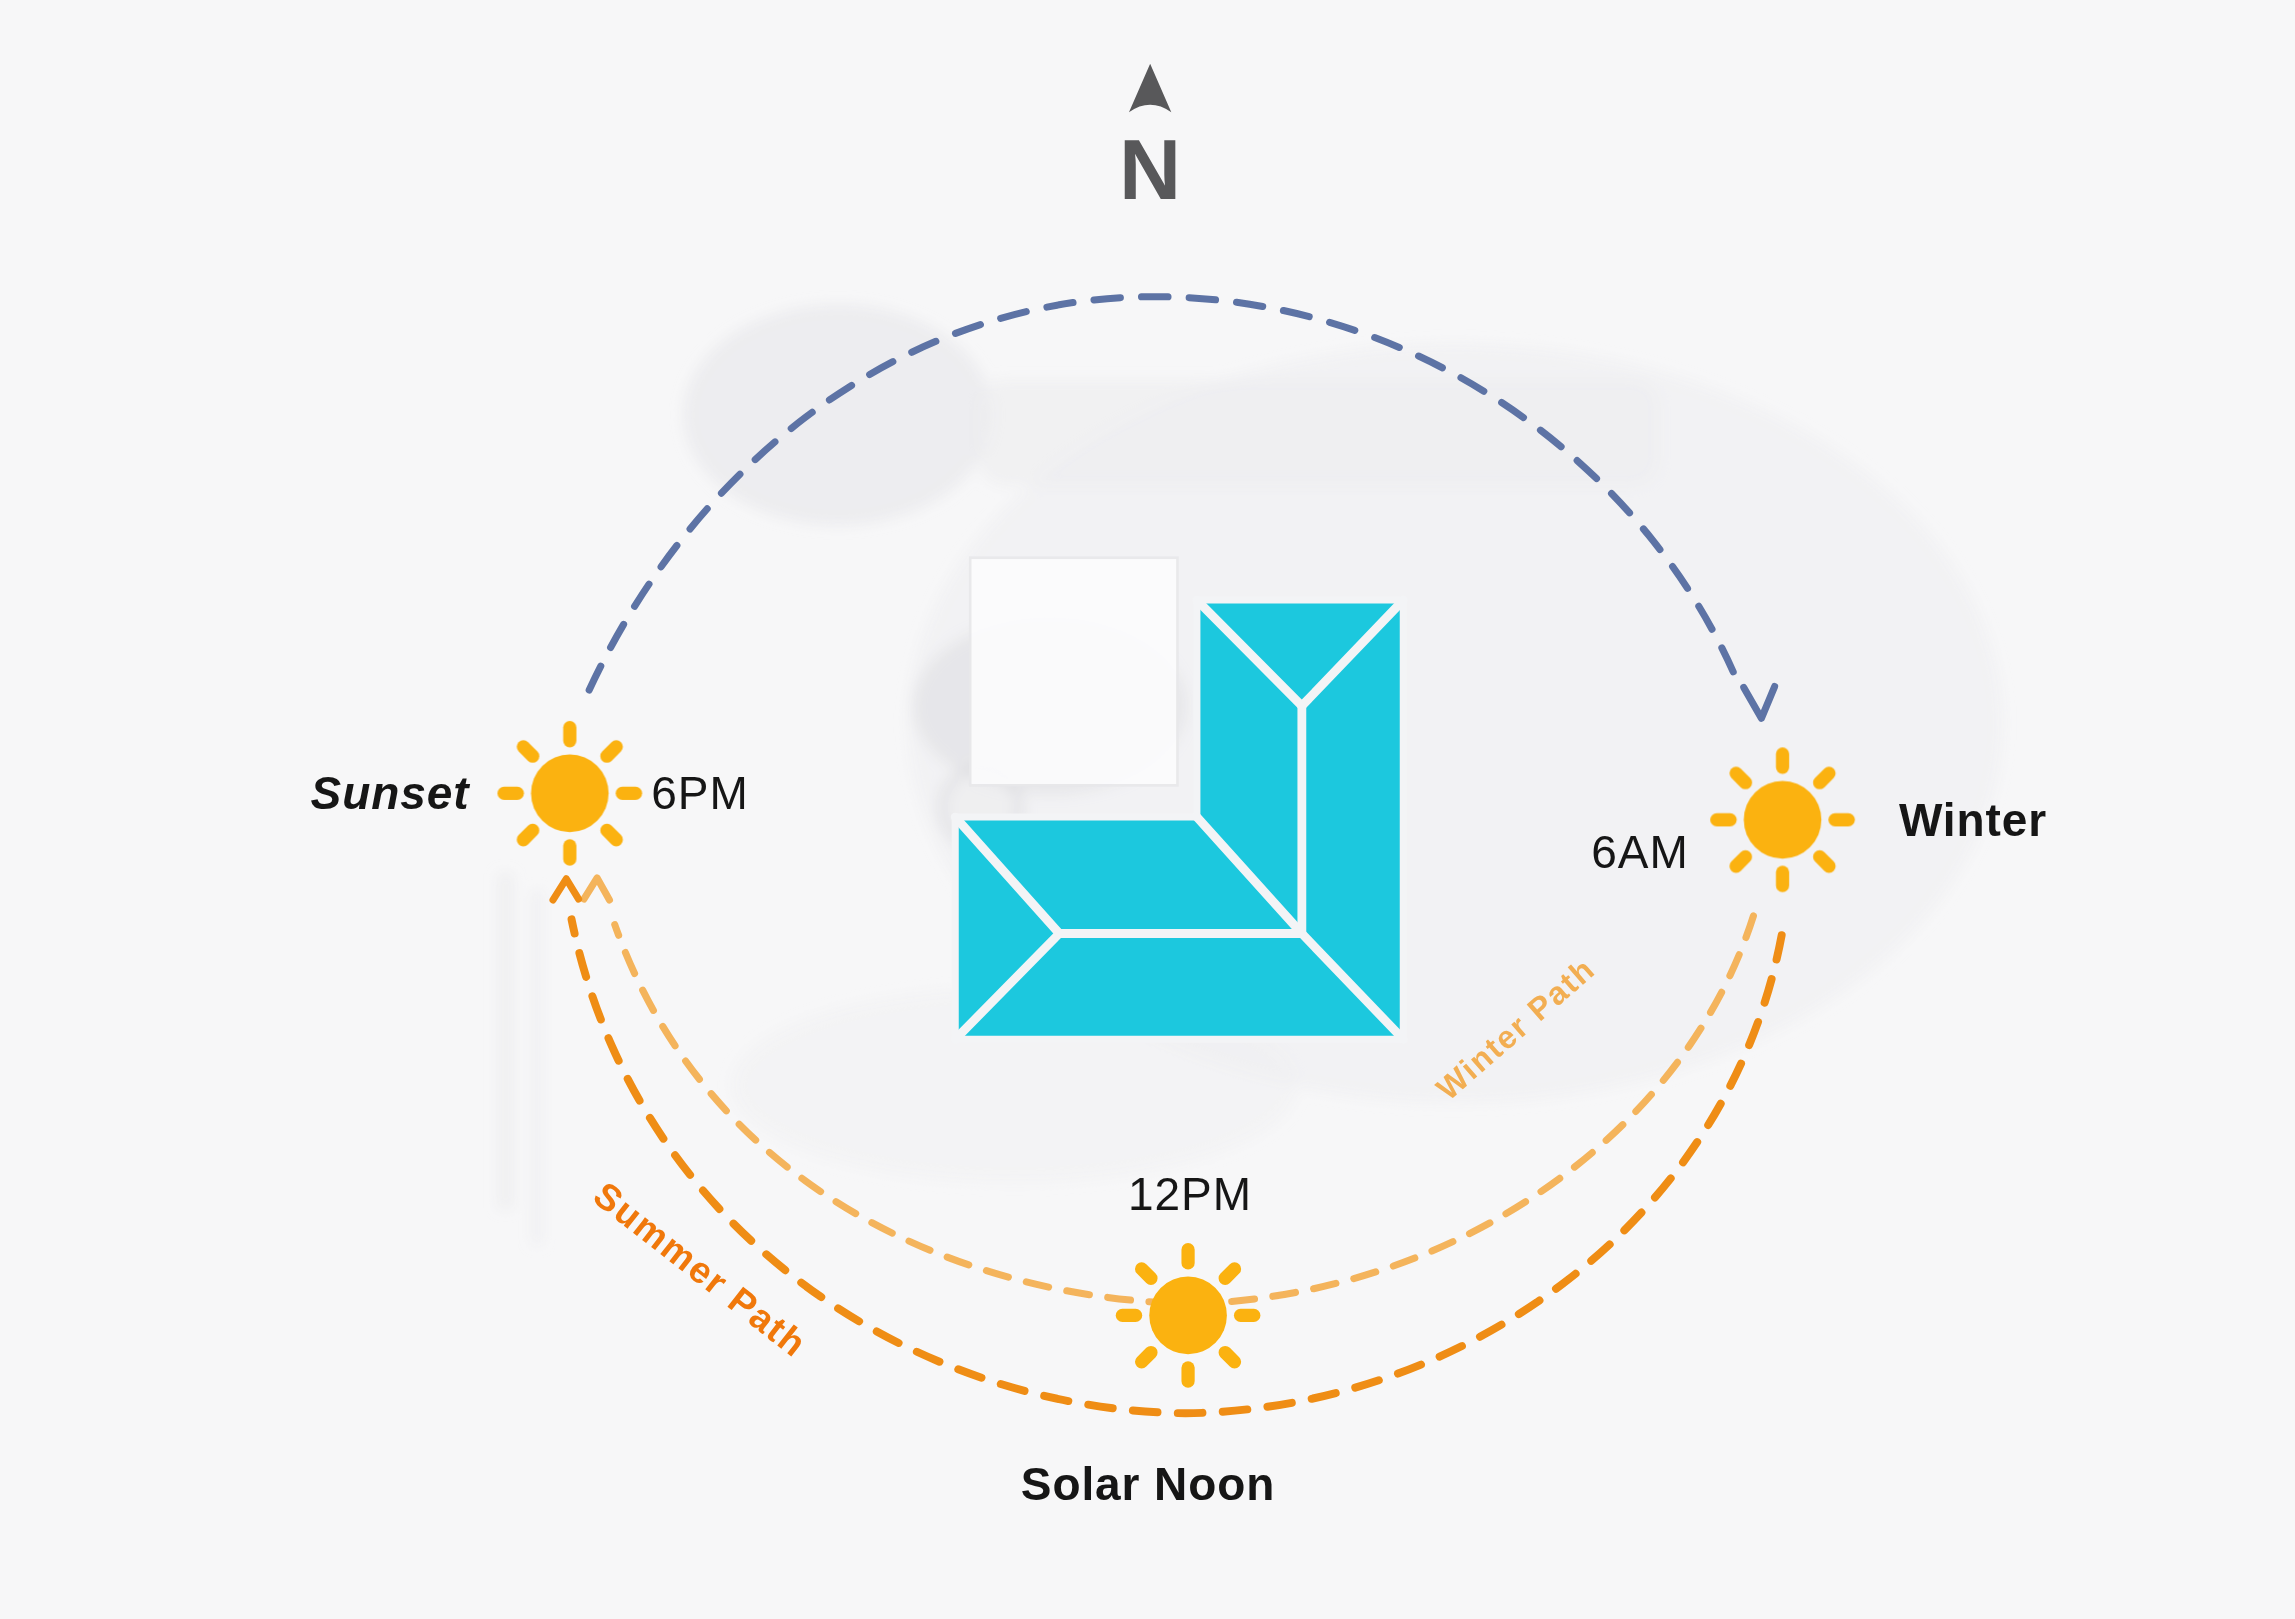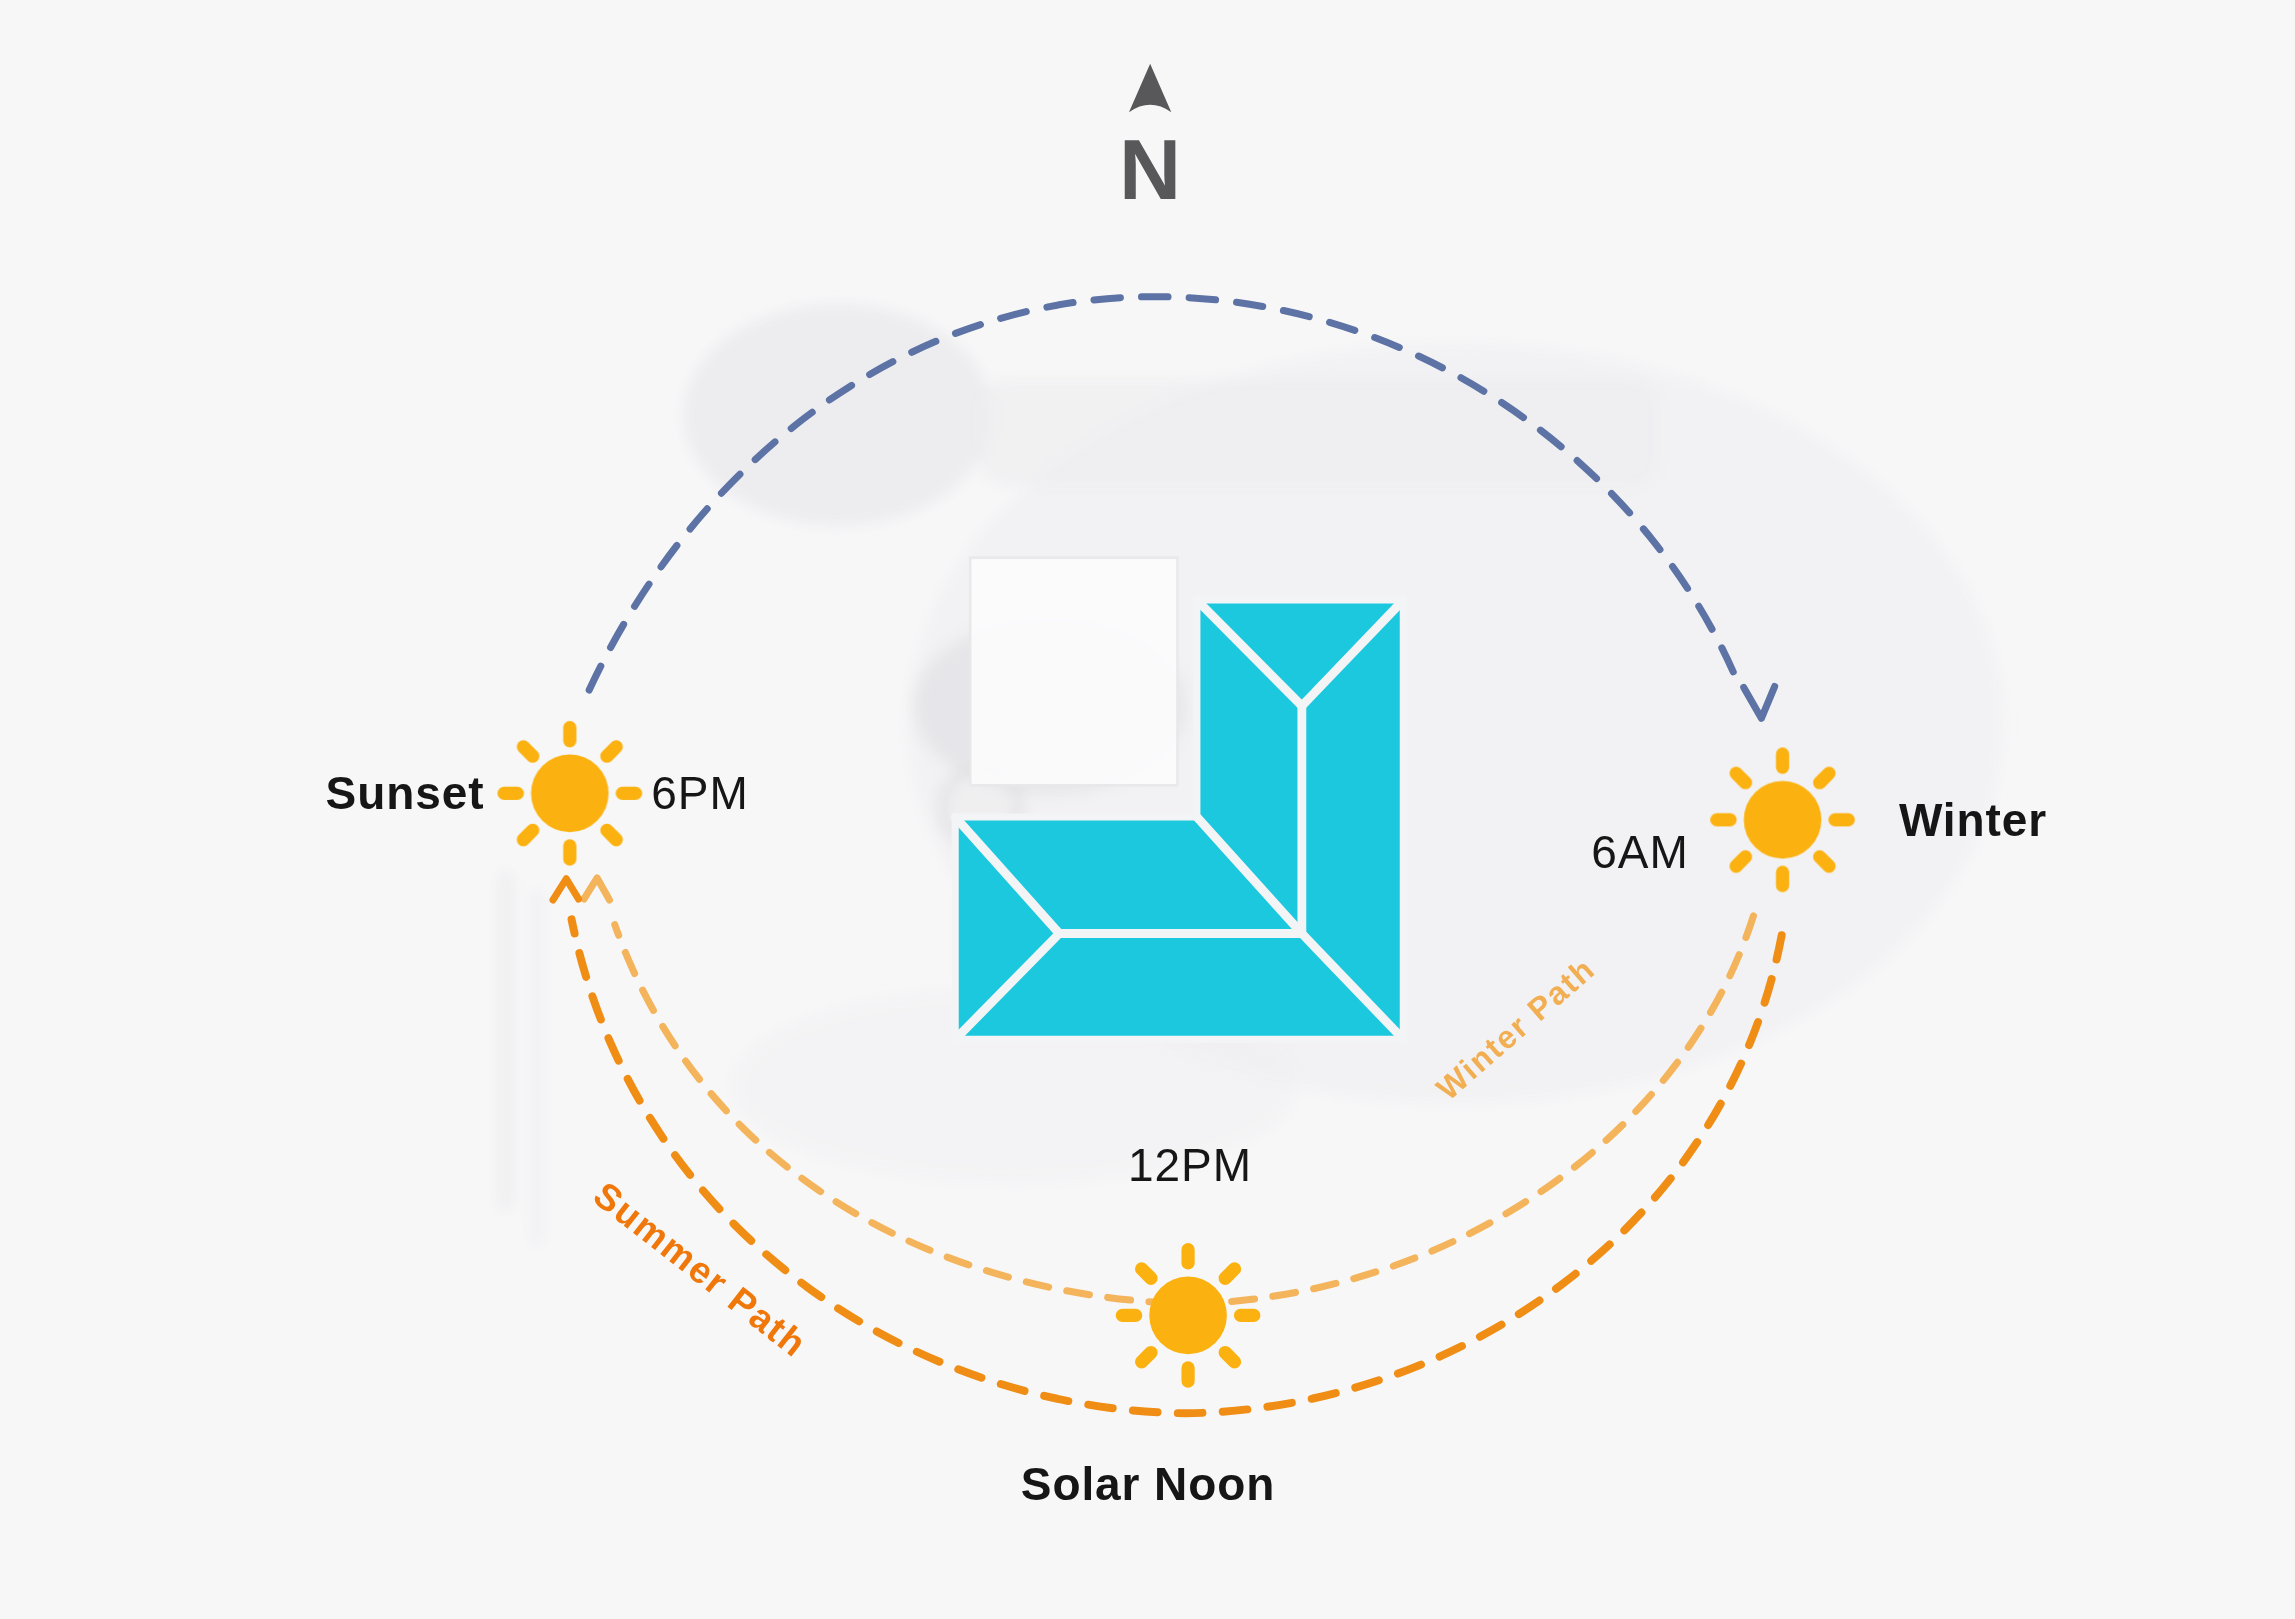--- a/index.html
+++ b/index.html
@@ -95,26 +95,26 @@
 
     <use href="#sun-proto" class="sun" transform="translate(646,899)"></use>
     <use href="#sun-proto" class="sun" transform="translate(2021,929)"></use>
     <use href="#sun-proto" class="sun" transform="translate(1347,1491)"></use>
 
     <path class="north-arrow" d="M 1304 72 L 1328 127 Q 1304 110 1280 127 Z"></path>
   </svg>
 
   <div class="label compass-n" style="left:1150px;top:169px;">N</div>
 
-  <div class="label bold" style="left:405px;top:793px;">Sunset</div>
+  <div class="label bold" style="left:390px;top:793px;font-style:italic;">Sunset</div>
   <div class="label" style="left:700px;top:793px;">6PM</div>
 
   <div class="label" style="left:1640px;top:820px;margin-top:32px;">6AM</div>
   <div class="label bold" style="left:1973px;top:820px;">Winter</div>
 
-  <div class="label" style="left:1190px;top:1165px;">12PM</div>
+  <div class="label" style="left:1190px;top:1194px;">12PM</div>
   <div class="label bold" style="left:1148px;top:1484px;">Solar Noon</div>
 
   <div class="label path-label winter-label" style="left:1516px;top:1029px;">Winter Path</div>
   <div class="label path-label summer-label" style="left:700px;top:1270px;">Summer Path</div>
 
 </div>
 
 
 </body></html>

